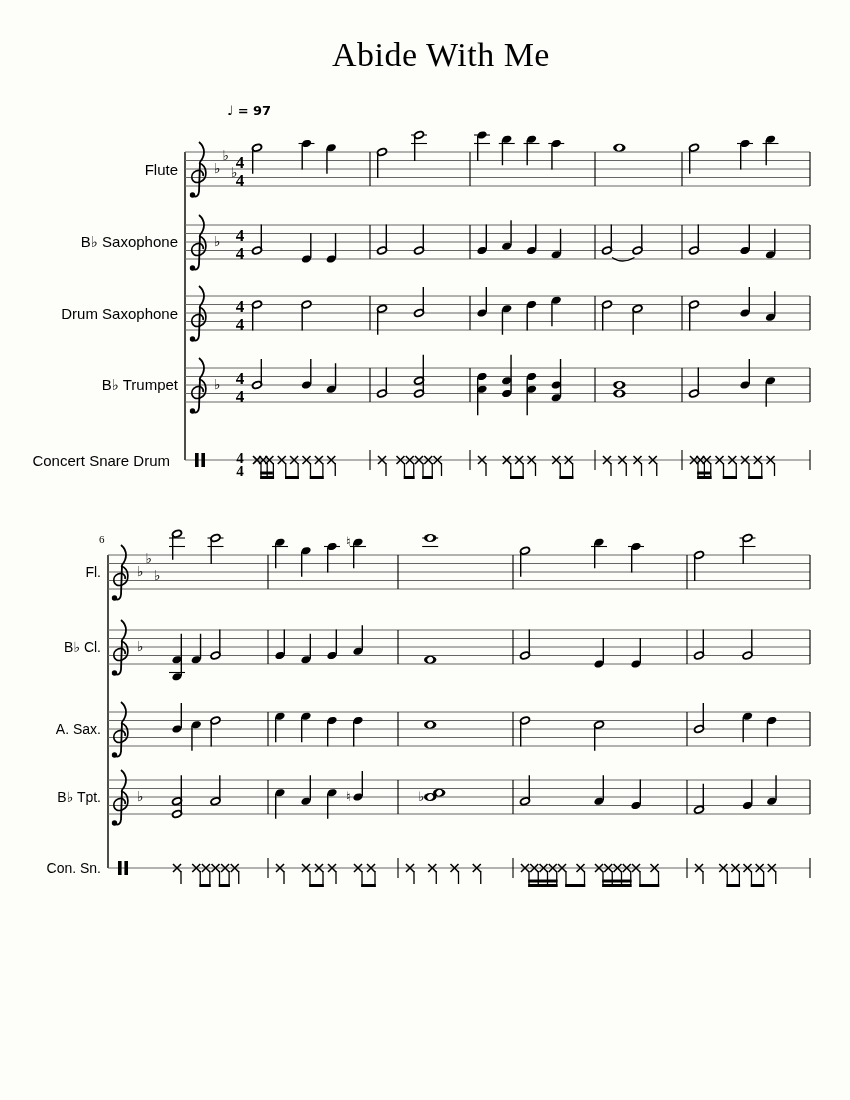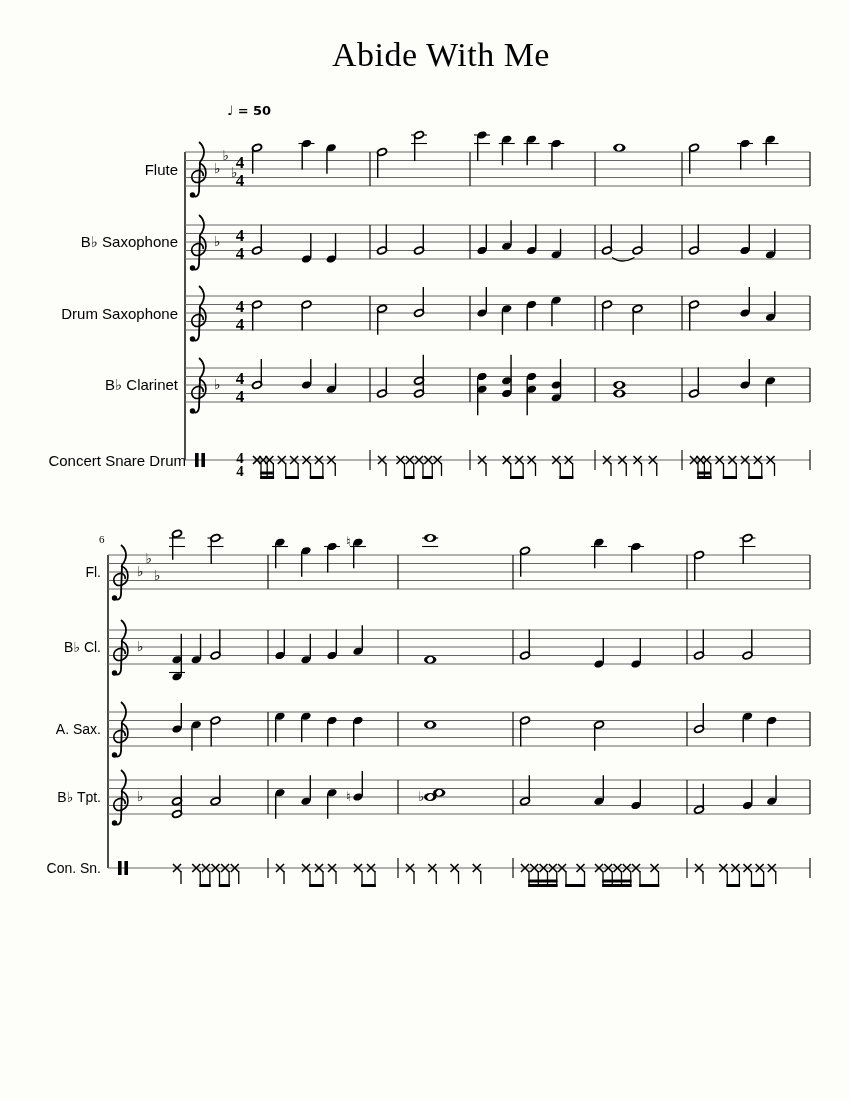--- a/index.html
+++ b/index.html
@@ -15,21 +15,21 @@
          font-family:Liberation Sans, sans-serif;transform:translateY(-50%);}
   .label-lg{font-size:15px;}
   .label-sm{font-size:14px;}
   svg#score-svg{position:absolute;left:0;top:0;}
 </style>
 </head>
 <body>
 
 <div class="page">
   <div class="title">Abide With Me</div>
-  <div class="tempo">♩ = 50</div>
+  <div class="tempo">♩ = 97</div>
   <div class="measure-number">6</div>
   <svg id="score-svg" width="850" height="1100">
       <g>
         <line x1="185" y1="152" x2="185" y2="460" stroke="#000000" stroke-width="1.4"></line>
         <g>
           <line x1="185" y1="152" x2="810" y2="152" stroke="#666666" stroke-width="1"></line>
           <line x1="185" y1="160.5" x2="810" y2="160.5" stroke="#666666" stroke-width="1"></line>
           <line x1="185" y1="169" x2="810" y2="169" stroke="#666666" stroke-width="1"></line>
           <line x1="185" y1="177.5" x2="810" y2="177.5" stroke="#666666" stroke-width="1"></line>
           <line x1="185" y1="186" x2="810" y2="186" stroke="#666666" stroke-width="1"></line>
@@ -690,20 +690,20 @@
           <rect x="750.8" y="884" width="13.525" height="3" fill="#000000"></rect>
           <line x1="767.75" y1="864" x2="775.75" y2="872" stroke="#000000" stroke-width="1.6"></line>
           <line x1="767.75" y1="872" x2="775.75" y2="864" stroke="#000000" stroke-width="1.6"></line>
           <line x1="775.75" y1="871" x2="775.75" y2="884" stroke="#000000" stroke-width="1.3"></line>
         </g>
       </g>
     </svg>
 <div class="inst-label label-lg" style="left: 8px; width: 170px; top: 169px;">Flute</div>
     <div class="inst-label label-lg" style="left: 8px; width: 170px; top: 242px;">B♭ Saxophone</div>
     <div class="inst-label label-lg" style="left: 8px; width: 170px; top: 313px;">Drum Saxophone</div>
-    <div class="inst-label label-lg" style="left: 8px; width: 170px; top: 385px;">B♭ Clarinet</div>
-    <div class="inst-label label-lg" style="left: 16px; width: 170px; top: 460px;">Concert Snare Drum</div>
+    <div class="inst-label label-lg" style="left: 8px; width: 170px; top: 385px;">B♭ Trumpet</div>
+    <div class="inst-label label-lg" style="left: 0; width: 170px; top: 460px;">Concert Snare Drum</div>
     <div class="inst-label label-sm" style="left: -69px; width: 170px; top: 572px;">Fl.</div>
     <div class="inst-label label-sm" style="left: -69px; width: 170px; top: 647px;">B♭ Cl.</div>
     <div class="inst-label label-sm" style="left: -69px; width: 170px; top: 729px;">A. Sax.</div>
     <div class="inst-label label-sm" style="left: -69px; width: 170px; top: 797px;">B♭ Tpt.</div>
     <div class="inst-label label-sm" style="left: -69px; width: 170px; top: 868px;">Con. Sn.</div>
   </div>
 
 </body></html>

